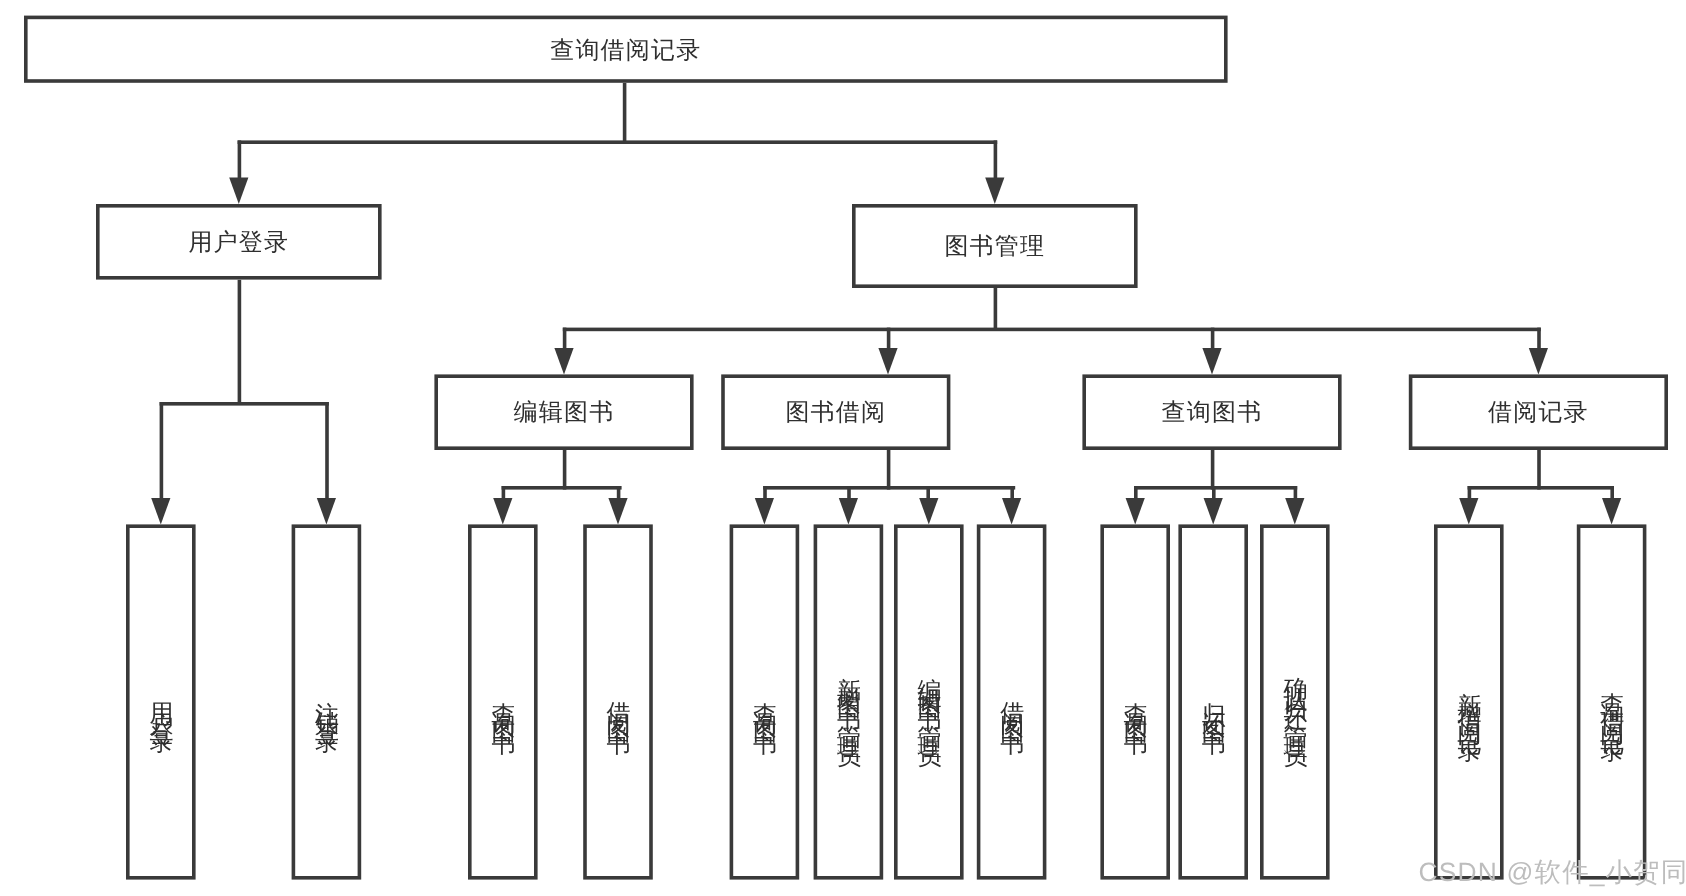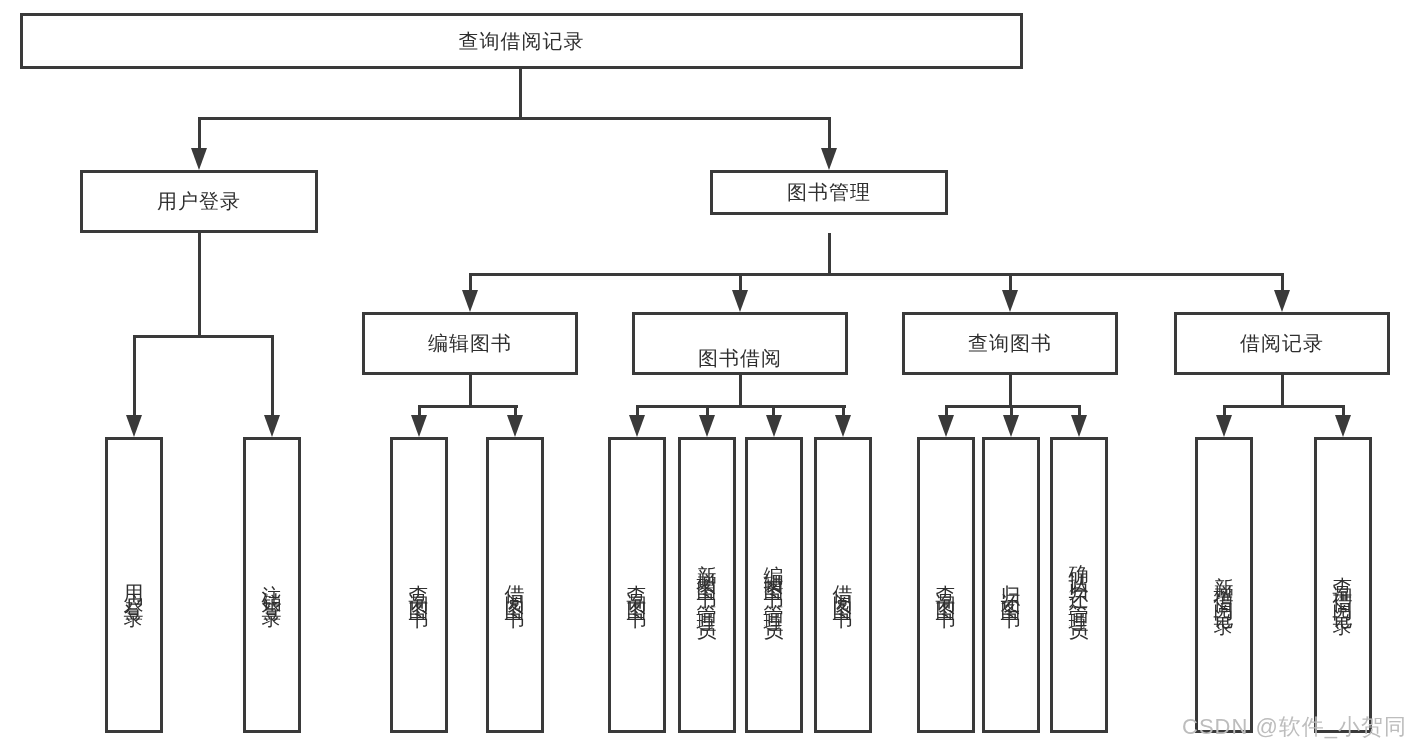--- a/index.html
+++ b/index.html
@@ -76,21 +76,21 @@
   <div class="vl" style="left:519px;top:69px;height:50px;"></div>
   <div class="hl" style="left:198px;top:117px;width:633px;"></div>
   <div class="vl" style="left:198px;top:117px;height:38px;"></div>
   <div class="arr" style="left:191px;top:148px;"></div>
   <div class="vl" style="left:828px;top:117px;height:38px;"></div>
   <div class="arr" style="left:821px;top:148px;"></div>
 
   <div class="hbox" style="left:80px;top:170px;width:238px;height:63px;">
     <span>用户登录</span>
   </div>
-  <div class="hbox" style="left:710px;top:170px;width:238px;height:45px;text-align:right;">
+  <div class="hbox" style="left:710px;top:170px;width:238px;height:70px;text-align:right;">
     <span>图书管理</span>
   </div>
 
   <div class="vl" style="left:198px;top:233px;height:102px;"></div>
   <div class="hl" style="left:133px;top:335px;width:141px;"></div>
   <div class="vl" style="left:133px;top:335px;height:82px;"></div>
   <div class="arr" style="left:126px;top:415px;"></div>
   <div class="vl" style="left:271px;top:335px;height:82px;"></div>
   <div class="arr" style="left:264px;top:415px;"></div>
 
@@ -101,21 +101,21 @@
   <div class="vl" style="left:739px;top:273px;height:20px;"></div>
   <div class="arr" style="left:732px;top:290px;"></div>
   <div class="vl" style="left:1009px;top:273px;height:20px;"></div>
   <div class="arr" style="left:1002px;top:290px;"></div>
   <div class="vl" style="left:1281px;top:273px;height:20px;"></div>
   <div class="arr" style="left:1274px;top:290px;"></div>
 
   <div class="hbox" style="left:362px;top:312px;width:216px;height:63px;">
     <span>编辑图书</span>
   </div>
-  <div class="hbox" style="left:632px;top:312px;width:216px;height:63px;align-items:flex-end;">
+  <div class="hbox" style="left:601px;top:312px;width:191px;height:63px;">
     <span>图书借阅</span>
   </div>
   <div class="hbox" style="left:902px;top:312px;width:216px;height:63px;">
     <span>查询图书</span>
   </div>
   <div class="hbox" style="left:1174px;top:312px;width:216px;height:63px;">
     <span>借阅记录</span>
   </div>
 
   <div class="vl" style="left:469px;top:375px;height:33px;"></div>

